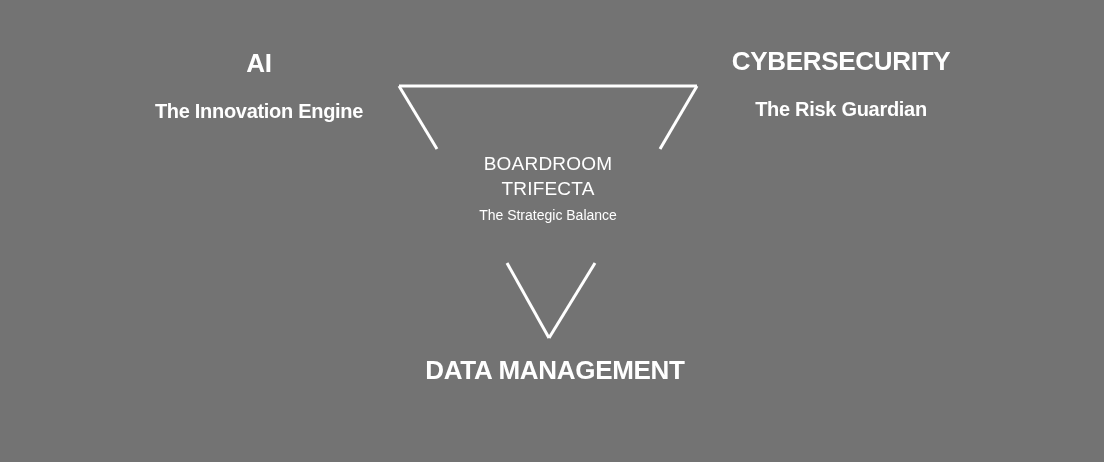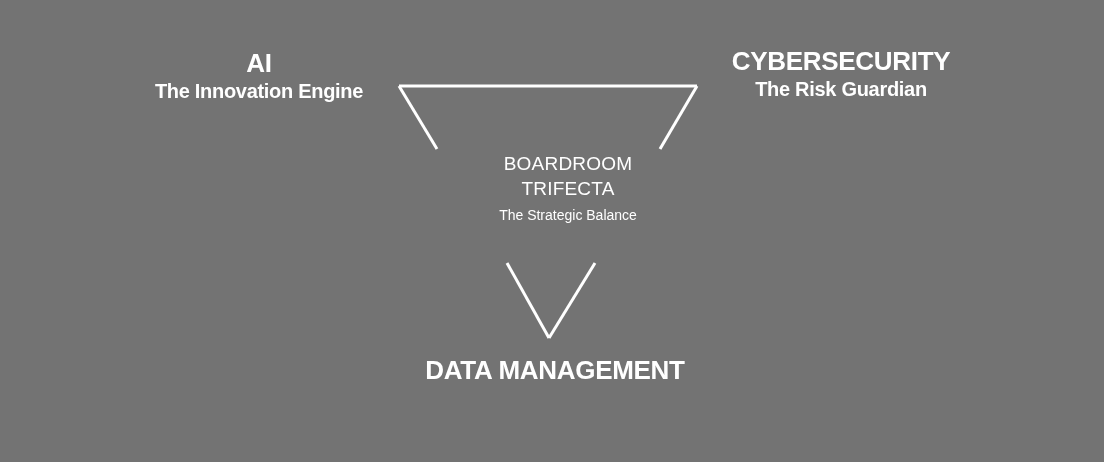--- a/index.html
+++ b/index.html
@@ -29,25 +29,26 @@
     font-size: 26px;
     font-weight: bold;
     line-height: 32px;
     letter-spacing: -0.3px;
   }
   .node-subtitle {
     font-size: 20px;
     font-weight: bold;
     line-height: 25px;
     letter-spacing: -0.3px;
+    margin-top: 20px;
   }
   .block-ai { left: 259px; top: 47px; }
   .block-cyber { left: 841px; top: 45px; }
   .block-data { left: 555px; top: 354px; }
-  .block-center { left: 548px; top: 151px; margin-left: 20px; }
+  .block-center { left: 548px; top: 151px; }
   .center-title {
     font-size: 19px;
     font-weight: 500;
     line-height: 25px;
     letter-spacing: 0.2px;
   }
   .center-subtitle {
     margin-top: 4px;
     font-size: 14px;
     font-weight: 500;

